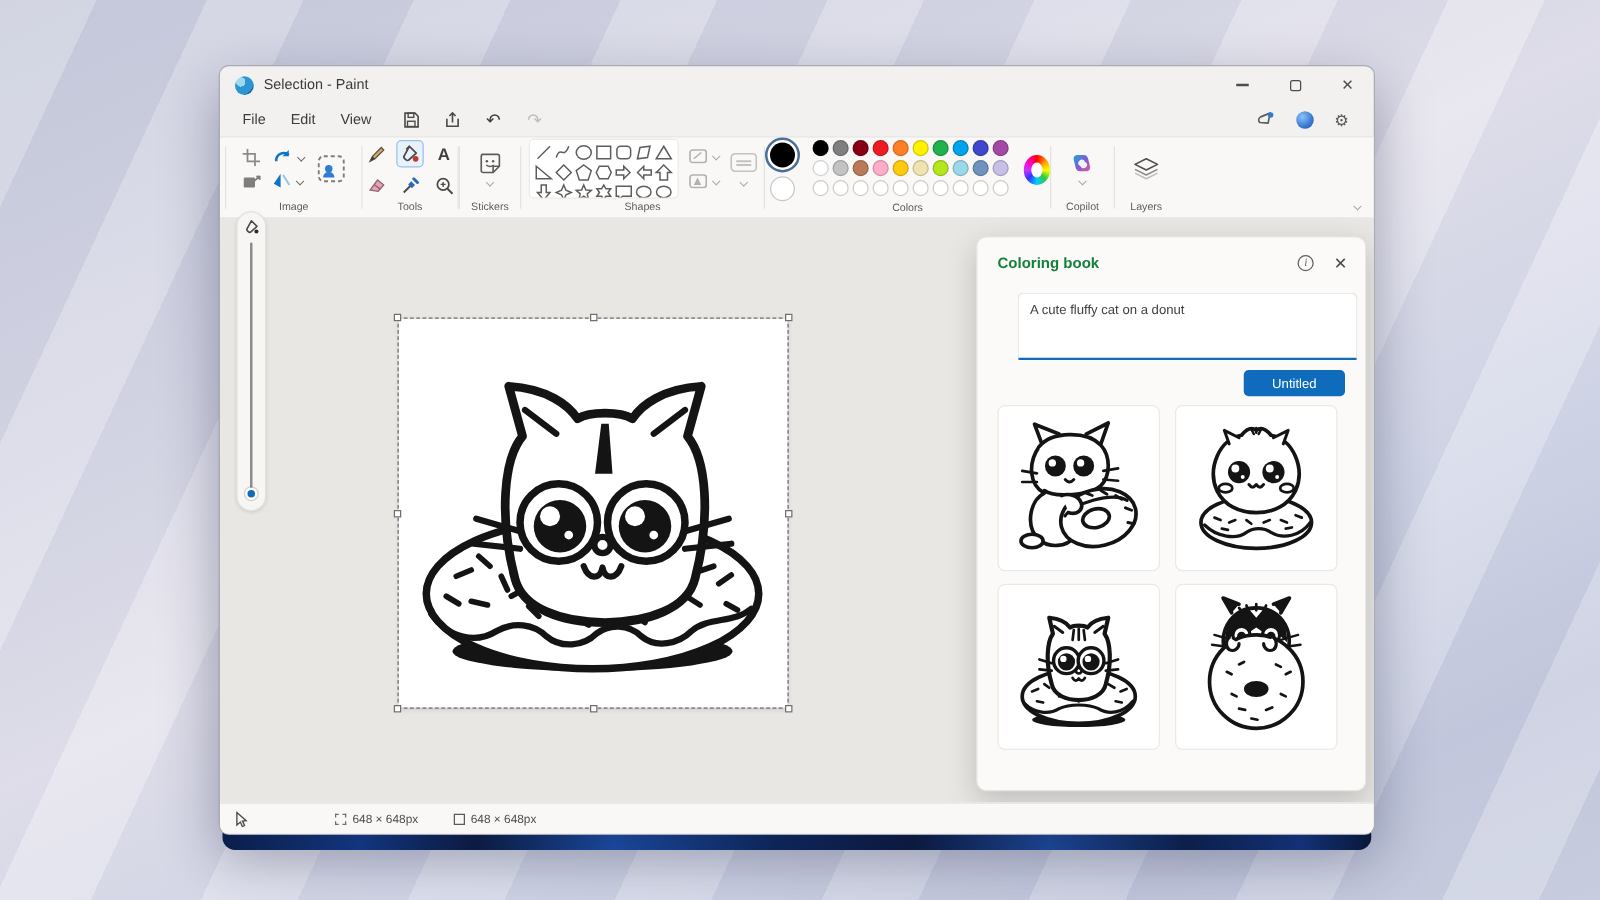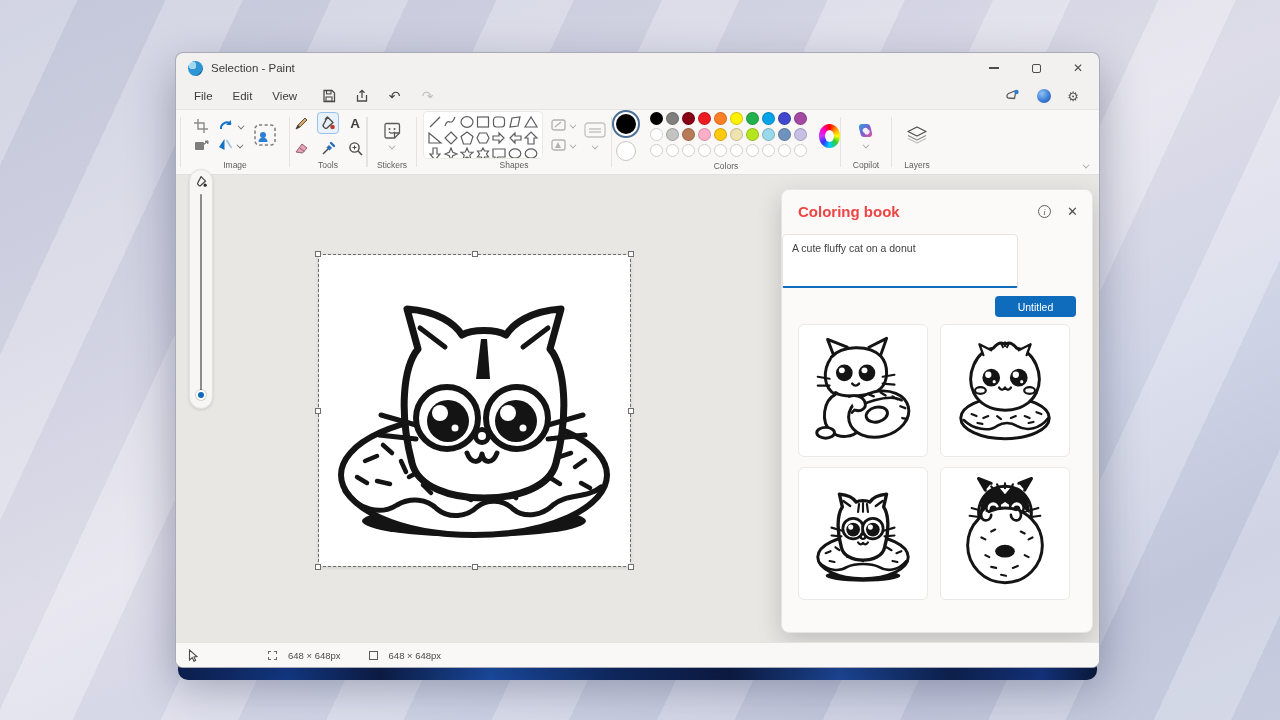--- a/index.html
+++ b/index.html
@@ -63,38 +63,38 @@
   .fill-slider .track{width:2.5px;flex:1;background:#8e8c89;border-radius:2px;margin:6px 0 12px;position:relative;}
   .fill-slider .thumb{position:absolute;left:50%;bottom:-4px;transform:translateX(-50%);width:10px;height:10px;border-radius:50%;
     background:#0f6cbd;border:2px solid #fff;box-shadow:0 0 0 1px rgba(0,0,0,.15);}
   .canvas{position:absolute;left:143px;top:202px;width:311px;height:311px;background:#fff;
     outline:1.4px dashed #6f6f6f;box-shadow:0 1px 4px rgba(0,0,0,.15);}
   .handle{position:absolute;width:6px;height:6px;background:#fff;border:1px solid #6f6f6f;}
   
   .cb-panel{position:absolute;left:605px;top:136px;width:312px;height:444px;background:#fbfaf9;
     border:1px solid #e7e5e2;border-radius:8px;box-shadow:0 8px 24px rgba(0,0,0,.18);}
   .cb-head{display:flex;align-items:center;padding:13px 14px 8px 16px;}
-  .cb-title{font-size:15px;font-weight:bold;color:#ef4444;text-align:right;}
+  .cb-title{font-size:12px;font-weight:bold;color:#15803d;text-align:right;}
   .cb-head-icons{margin-left:auto;display:flex;align-items:center;gap:16px;}
   .info-icon{width:13px;height:13px;border:1.2px solid #5f5f5f;border-radius:50%;color:#5f5f5f;
     font-size:9px;display:flex;align-items:center;justify-content:center;font-style:italic;font-family:"Liberation Serif",serif;}
   .close-x{font-size:13px;color:#4c4c4c;line-height:1;}
-  .cb-prompt{position:absolute;left:0;top:44px;width:236px;height:54px;background:#fff;
+  .cb-prompt{position:absolute;left:32px;top:44px;width:272px;height:54px;background:#fff;
     border:1px solid #e6e4e1;border-bottom:2px solid #0f6cbd;border-radius:5px 5px 2px 2px;padding:7px 9px;
     font-size:10.5px;color:#414141;}
   .cb-generate{position:absolute;right:16px;top:106px;width:81px;height:21px;background:#0f6cbd;color:#fff;
     font-size:10.5px;border:none;border-radius:4px;display:flex;align-items:center;justify-content:center;}
   .cb-grid{position:absolute;left:16px;top:134px;width:280px;display:grid;grid-template-columns:130px 130px;
     grid-auto-rows:133px;column-gap:12px;row-gap:10px;}
   .cb-card{background:#fff;border:1px solid #ebe9e6;border-radius:6px;padding:5px;}
   .cb-card svg{width:100%;height:100%;}
   
   .statusbar{position:absolute;left:0;right:0;bottom:0;height:25px;background:#f9f8f6;border-top:1px solid #e4e2df;
     display:flex;align-items:center;font-size:9.5px;color:#4c4c4c;padding:0 10px 0 12px;}
-  .sb-group{display:flex;align-items:center;gap:11px;}
+  .sb-group{display:flex;align-items:center;gap:5px;}
   .sq-dashed{width:9px;height:9px;border:1px dashed #6d6d6d;}
   .sq-solid{width:9px;height:9px;border:1.6px solid #5a5a5a;}
   .zoom-box{width:58px;height:17px;background:#fff;border:1px solid #dcdad7;border-radius:3px;
     display:flex;align-items:center;justify-content:space-between;padding:0 6px;}
   .zslider{width:92px;height:2.5px;background:#9b9996;border-radius:2px;position:relative;}
   .zslider .notch{position:absolute;left:8px;top:50%;transform:translate(-50%,-50%);width:4px;height:4px;border-radius:50%;background:#777;}
   .zslider .zthumb{position:absolute;left:22%;top:50%;transform:translate(-50%,-50%);width:9px;height:9px;border-radius:50%;background:#0f6cbd;}
   .ml-auto{margin-left:auto;}
   svg{display:block;}
 </style>

